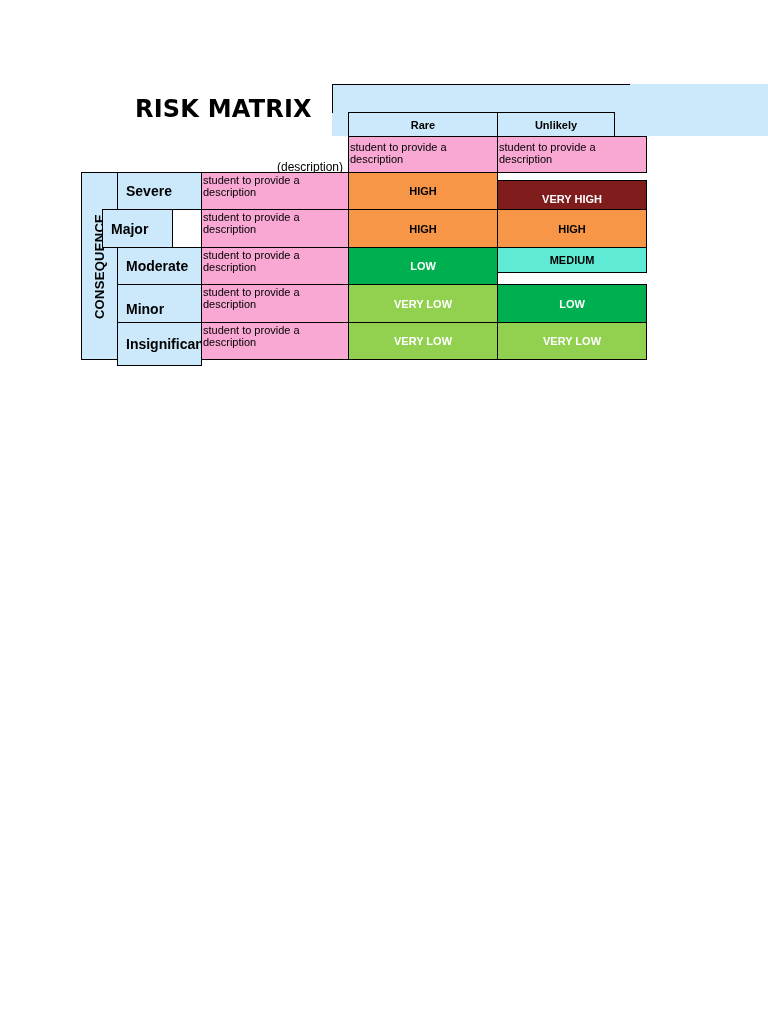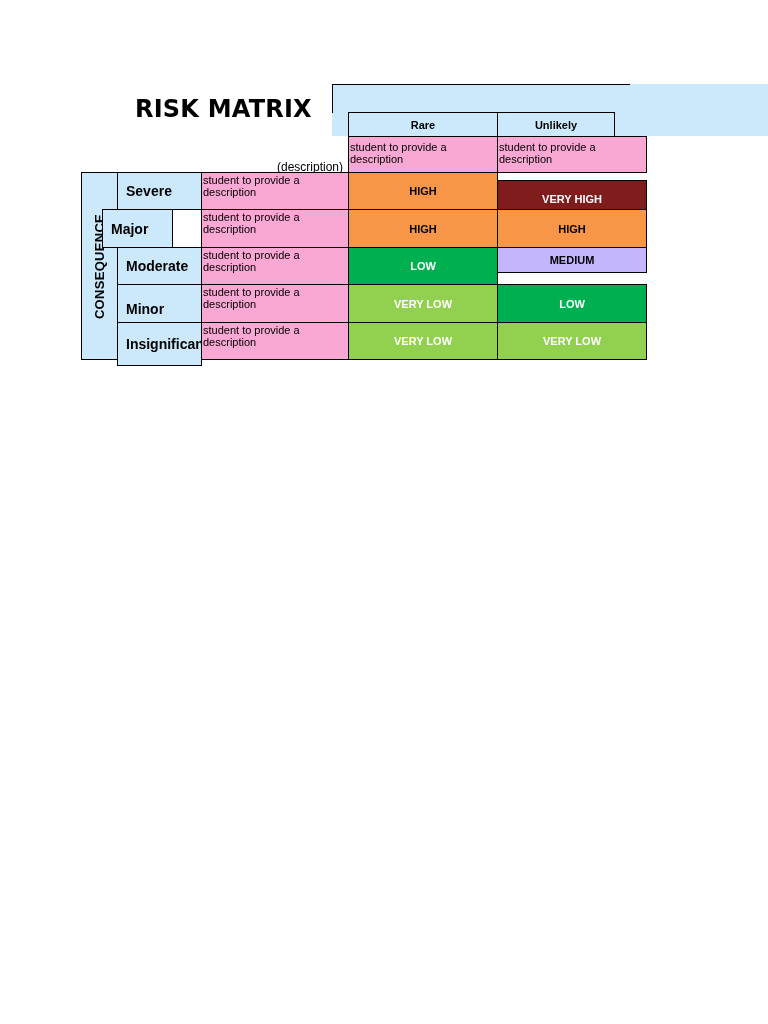--- a/index.html
+++ b/index.html
@@ -47,21 +47,21 @@
 <div class="abs cell risk" style="left:481px;top:180px;width:150px;height:38px;background:#7f1d1d;color:#fff;">VERY HIGH</div>
 
 <div class="abs cell lbl" style="left:86px;top:209px;width:71px;height:39px;">Major</div>
 <div class="abs cell desc" style="left:185px;top:209px;width:148px;height:39px;">student to provide a description</div>
 <div class="abs cell risk" style="left:332px;top:209px;width:150px;height:39px;background:#f79646;color:#000;">HIGH</div>
 <div class="abs cell risk" style="left:481px;top:209px;width:150px;height:39px;background:#f79646;color:#000;">HIGH</div>
 
 <div class="abs cell lbl" style="left:101px;top:247px;width:85px;height:38px;">Moderate</div>
 <div class="abs cell desc" style="left:185px;top:247px;width:148px;height:38px;">student to provide a description</div>
 <div class="abs cell risk" style="left:332px;top:247px;width:150px;height:38px;background:#00b050;color:#fff;">LOW</div>
-<div class="abs cell risk" style="left:481px;top:247px;width:150px;height:26px;background:#c4b5fd;color:#000;">MEDIUM</div>
+<div class="abs cell risk" style="left:481px;top:247px;width:150px;height:26px;background:#5eead4;color:#000;">MEDIUM</div>
 
 <div class="abs cell lbl" style="left:101px;top:284px;width:85px;height:50px;">Minor</div>
 <div class="abs cell desc" style="left:185px;top:284px;width:148px;height:39px;">student to provide a description</div>
 <div class="abs cell risk" style="left:332px;top:284px;width:150px;height:39px;background:#92d050;color:#fff;">VERY LOW</div>
 <div class="abs cell risk" style="left:481px;top:284px;width:150px;height:39px;background:#00b050;color:#fff;">LOW</div>
 
 <div class="abs cell lbl" style="left:101px;top:322px;width:85px;height:44px;">Insignificant</div>
 <div class="abs cell desc" style="left:185px;top:322px;width:148px;height:38px;">student to provide a description</div>
 <div class="abs cell risk" style="left:332px;top:322px;width:150px;height:38px;background:#92d050;color:#fff;">VERY LOW</div>
 <div class="abs cell risk" style="left:481px;top:322px;width:150px;height:38px;background:#92d050;color:#fff;">VERY LOW</div>

